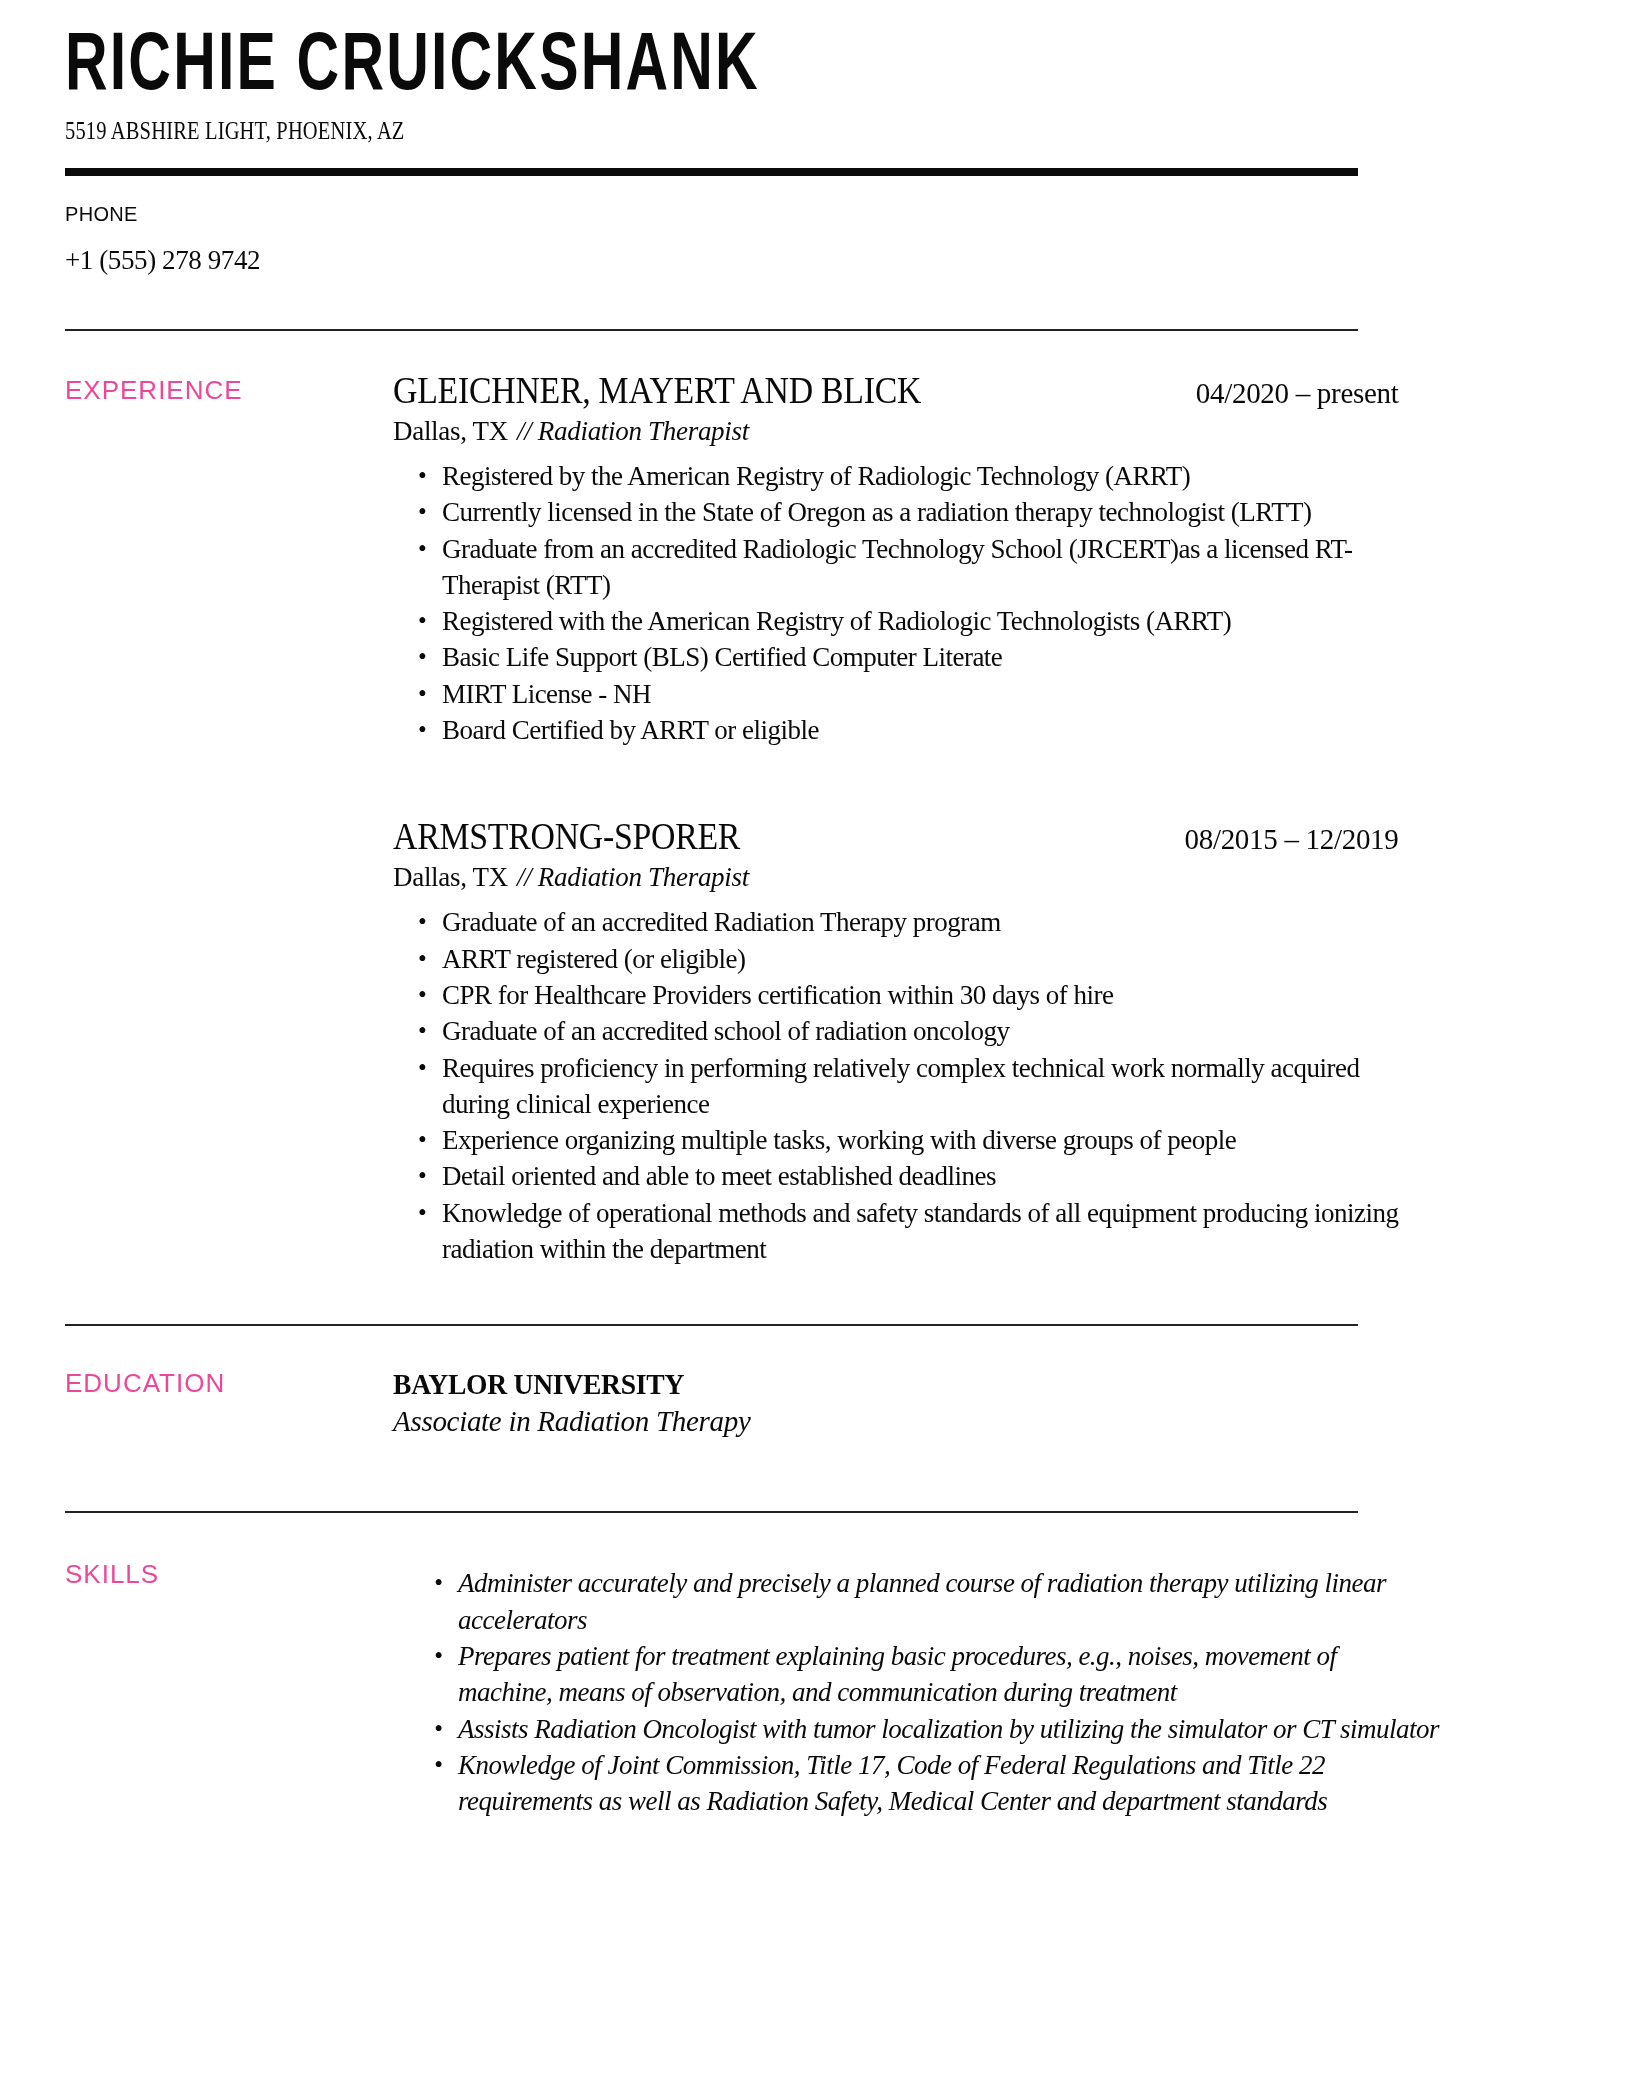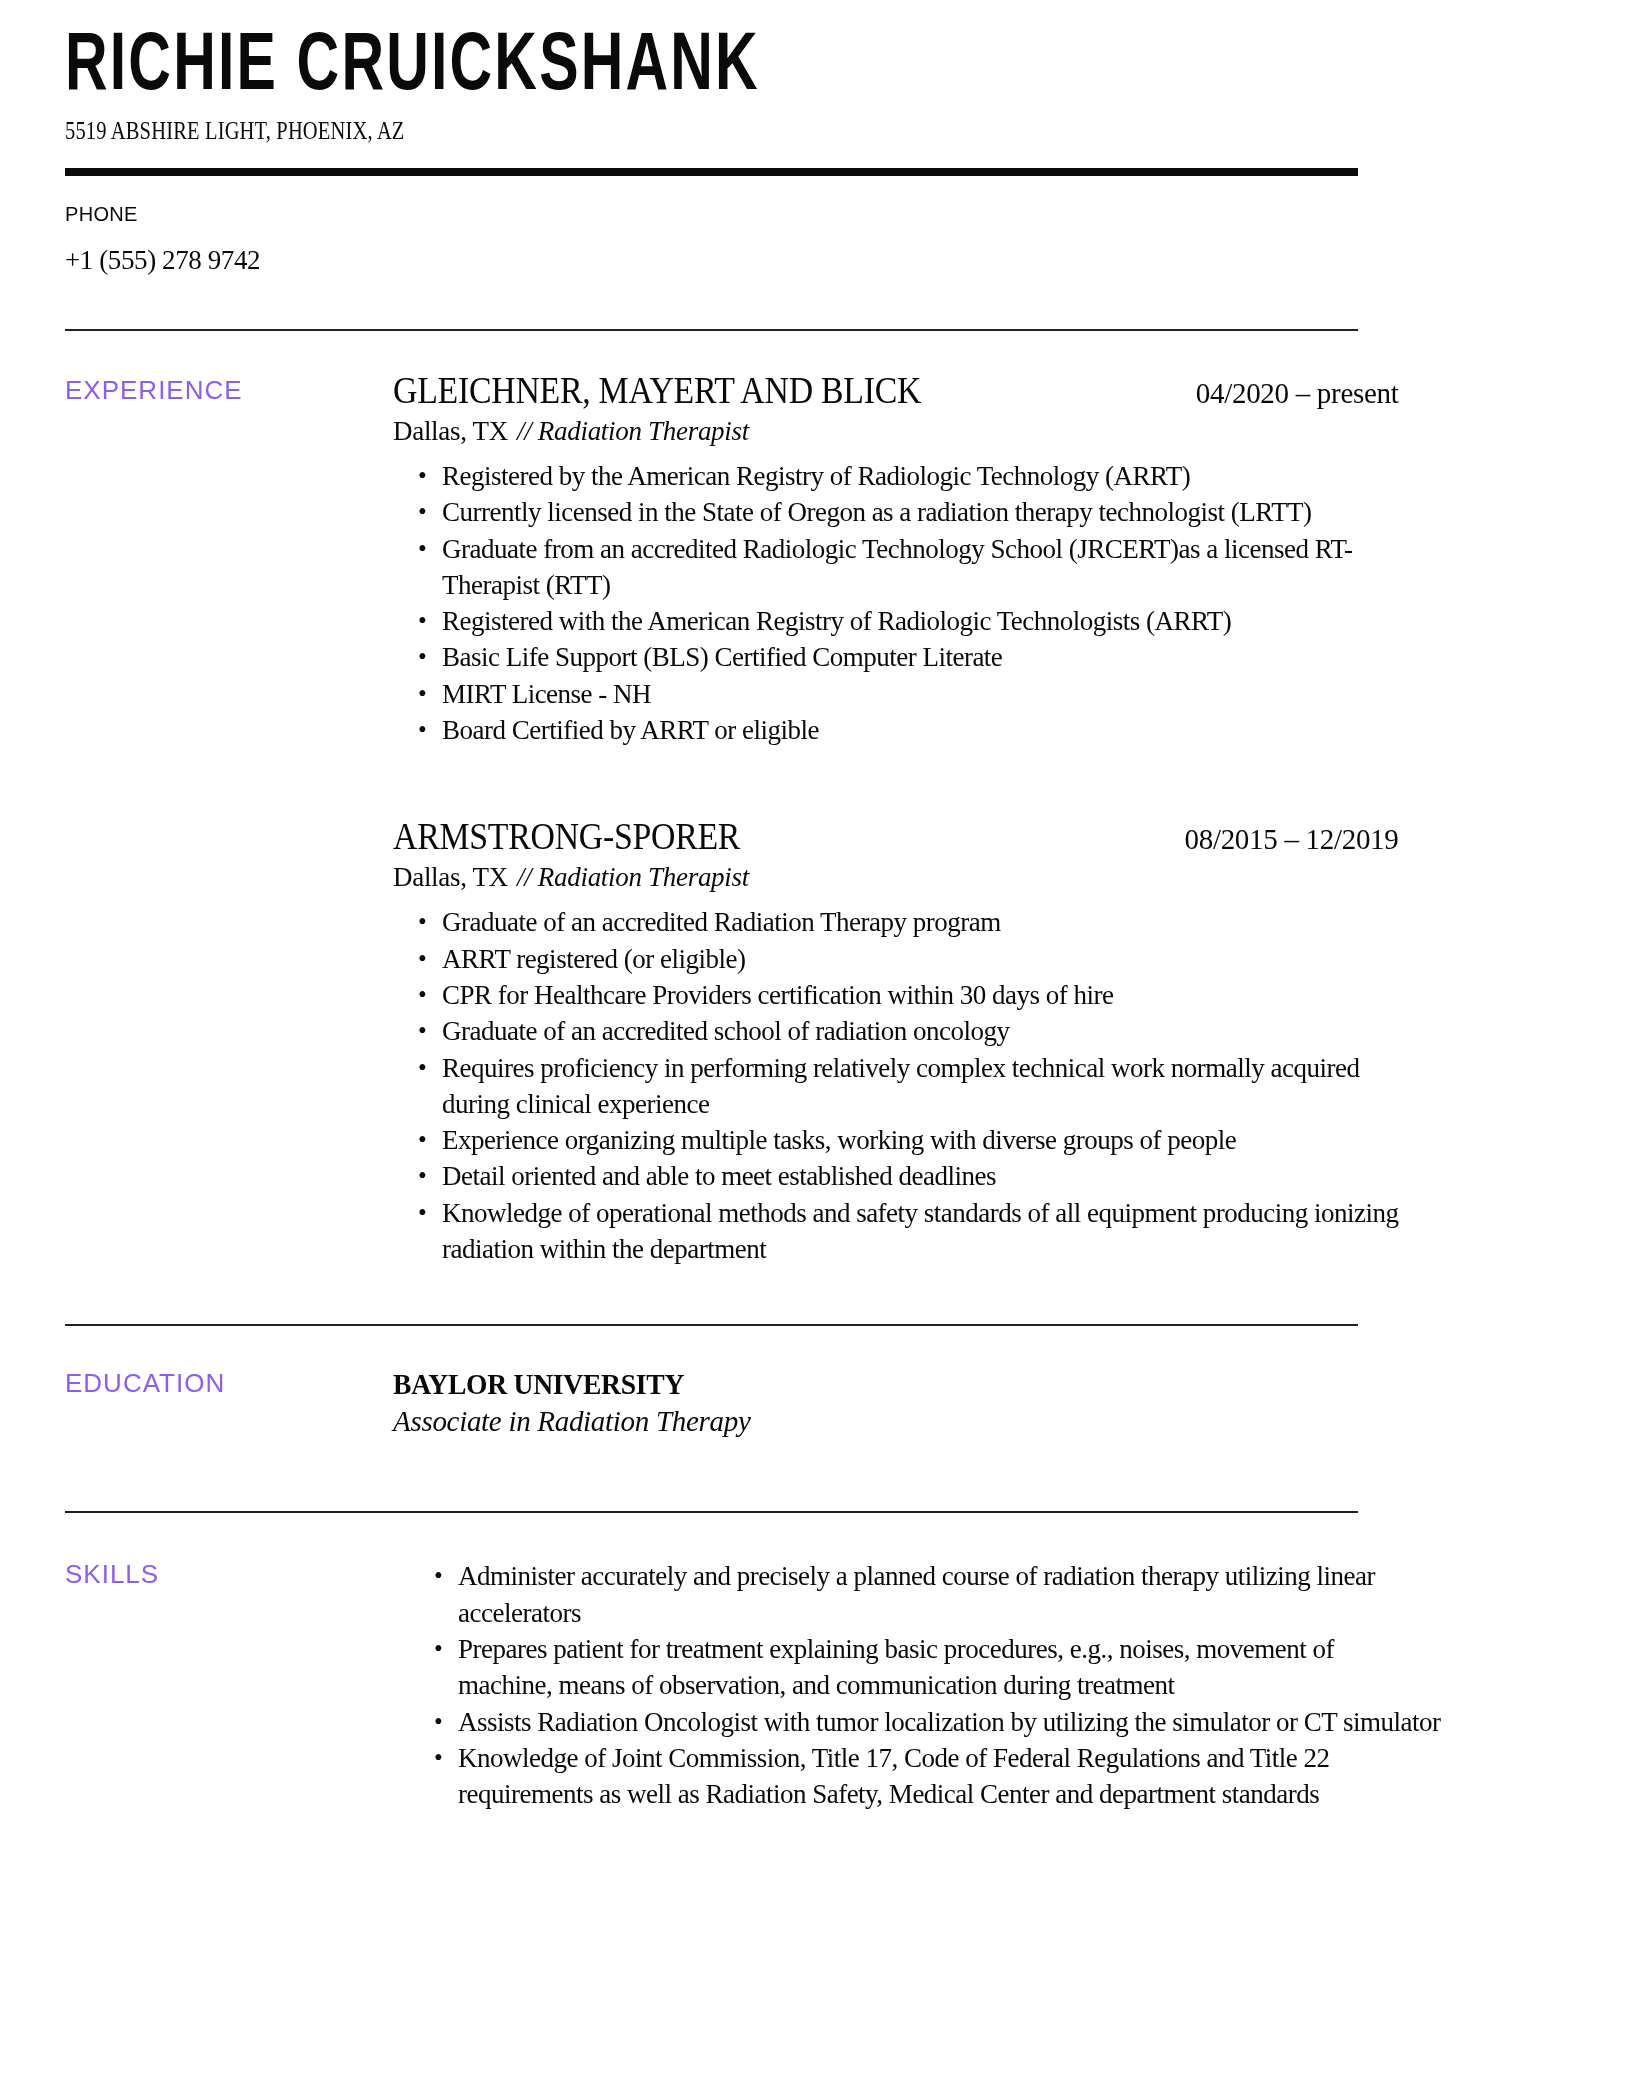--- a/index.html
+++ b/index.html
@@ -48,21 +48,21 @@
   }
   .contact-value { margin-top: 18px; font-size: 27px; line-height: 33px; letter-spacing: -0.4px; }
 
   .rule-after-contact { margin-top: 52px; }
 
   
   .section { display: grid; grid-template-columns: 328px 1fr; align-items: start; }
   .section-label {
     font-family: "Liberation Sans", sans-serif;
     font-size: 26px; line-height: 35px; letter-spacing: 1px;
-    color: #8b5cf6;
+    color: #ec4899;
   }
   .section-experience { margin-top: 42px; }
   .section-education  { margin-top: 40px; }
   .section-skills     { margin-top: 43px; gap: 16px; }
   .section-skills .section-label { line-height: 36.3px; }
 
   .rule-before-education { margin-top: 57px; }
   .rule-before-skills    { margin-top: 72px; }
 
   
@@ -71,21 +71,21 @@
   .company {
     font-size: 38px; font-weight: normal; letter-spacing: -0.3px; white-space: nowrap;
   }
   .company .squeeze { display: inline-block; transform: scaleX(0.89); transform-origin: 0 50%; }
   .dates { font-size: 29px; letter-spacing: -0.3px; white-space: nowrap; }
   .subtitle { margin-top: 3px; font-size: 27px; line-height: 35px; letter-spacing: -0.3px; }
   .subtitle .role { font-style: italic; margin-left: 9px; }
 
   ul.bullets { list-style: none; padding-left: 49px; margin-top: 9px; }
   .entry ul.bullets { margin-top: 9px; }
-  .section-skills ul.bullets { margin-top: 2px; }
+  .section-skills ul.bullets { margin-top: 9px; font-style: italic; }
   ul.bullets li {
     position: relative;
     font-size: 27px;
     line-height: 36.3px;
     letter-spacing: -0.5px;
     white-space: pre;
   }
   ul.bullets li::before {
     content: "\2022";
     position: absolute;

